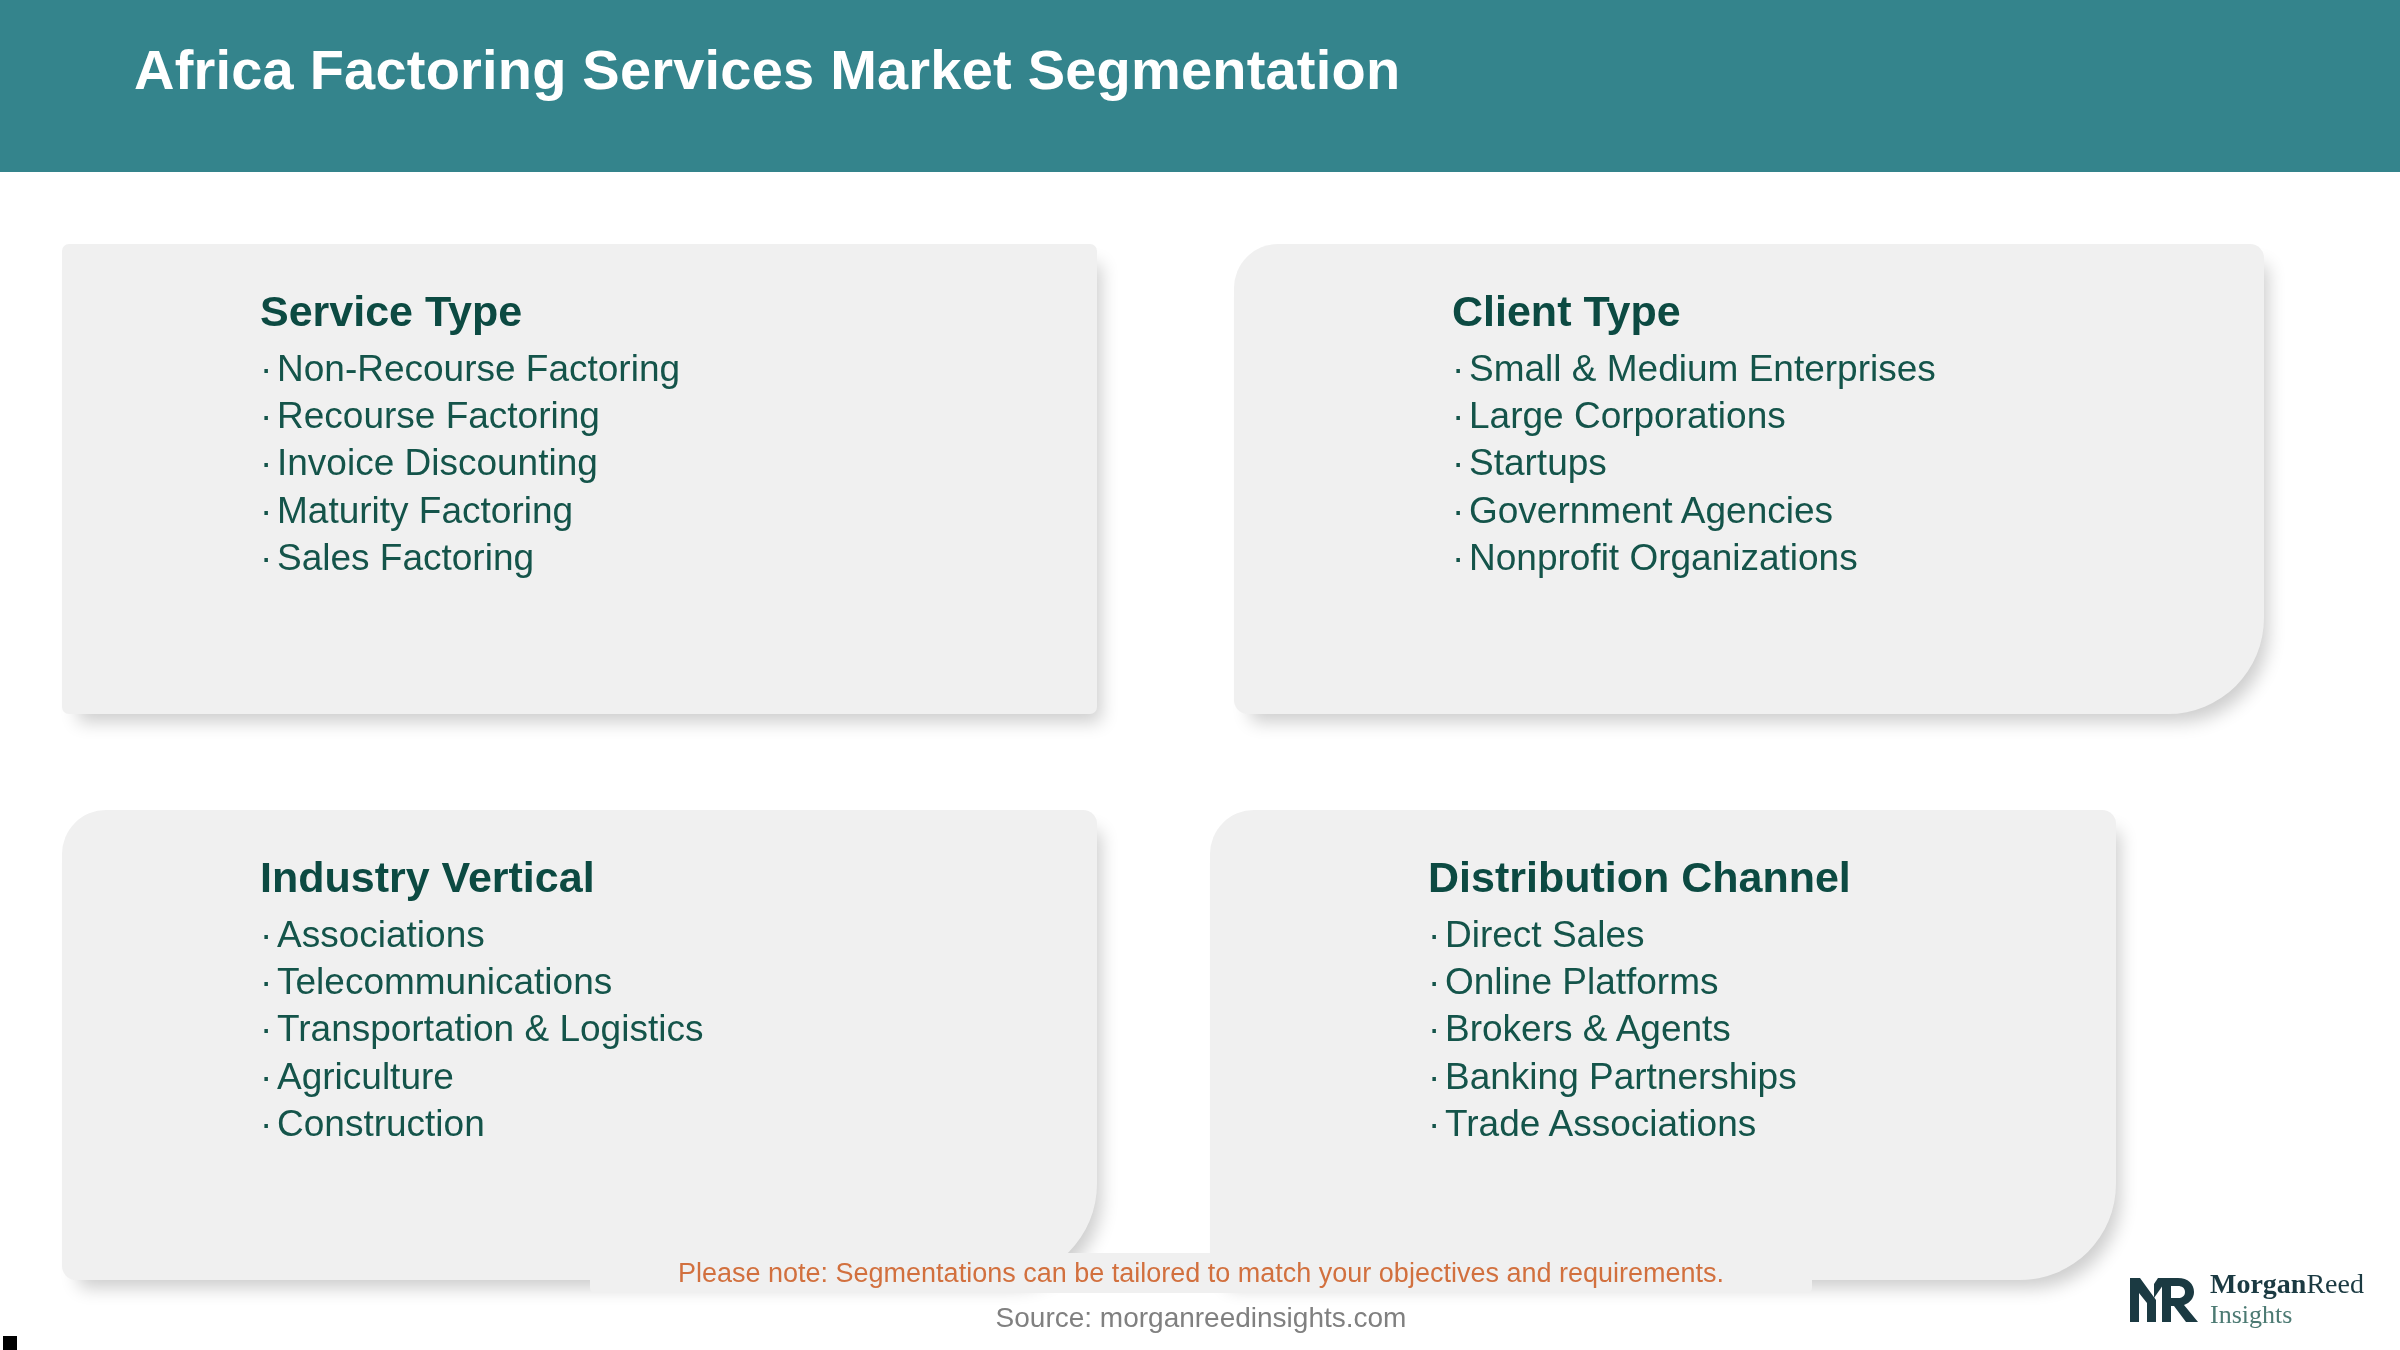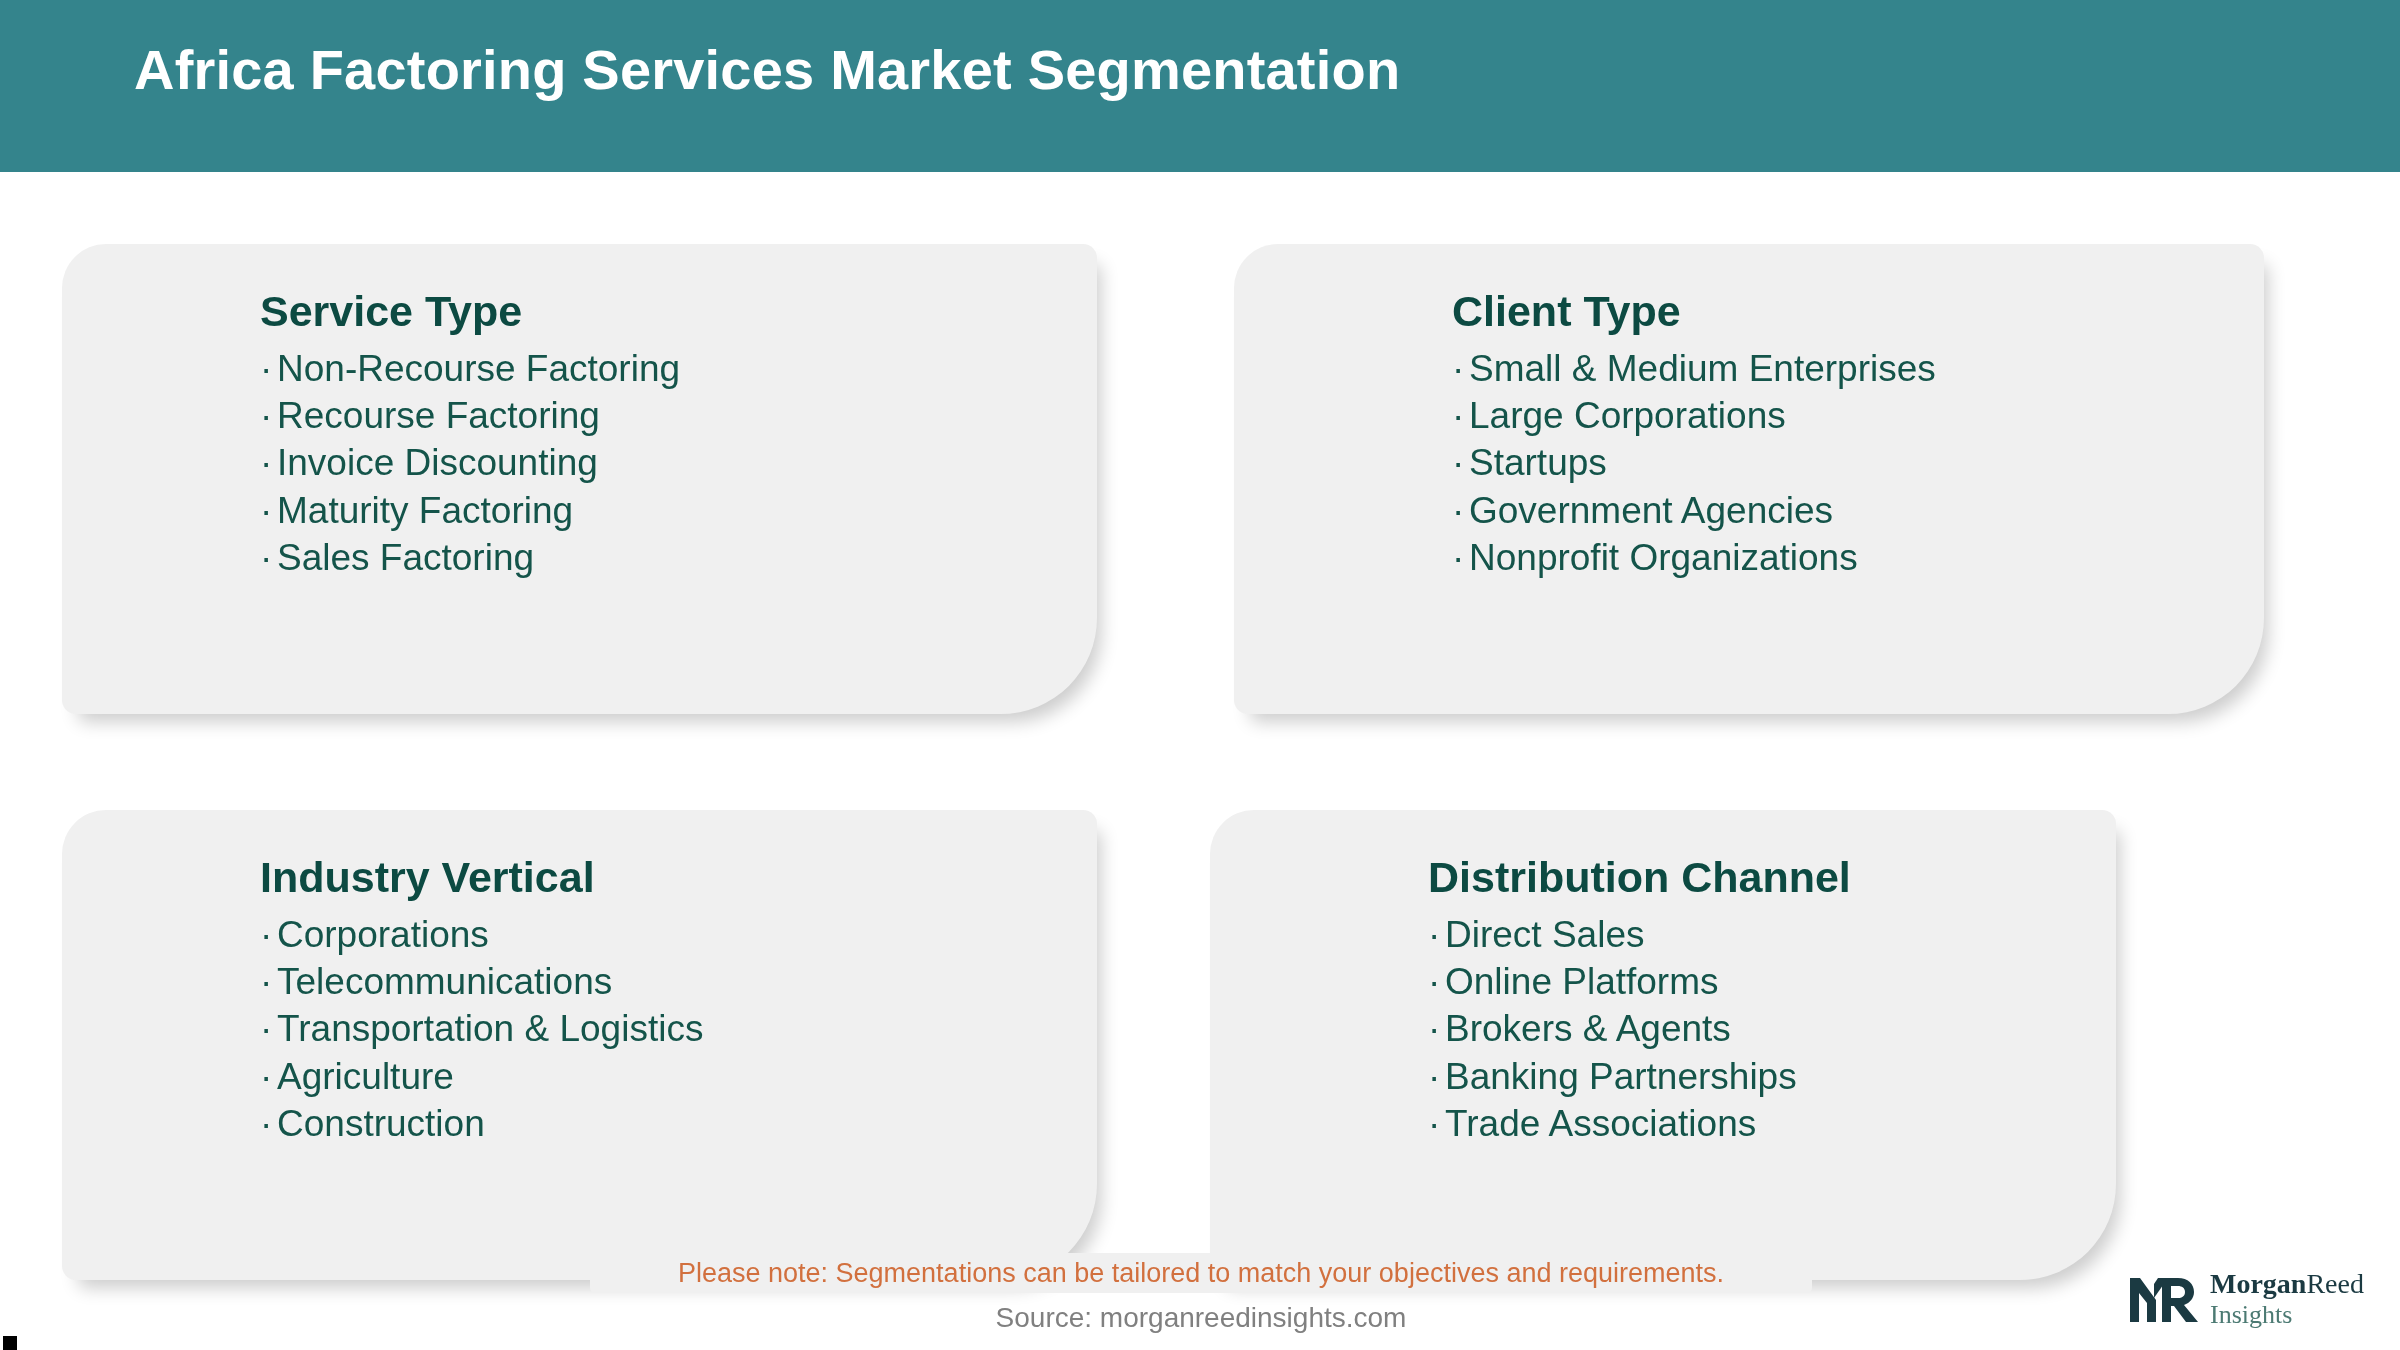--- a/index.html
+++ b/index.html
@@ -50,21 +50,21 @@
 
   .seg-card {
     position: absolute;
     background: #f0f0f0;
     border-radius: 44px 14px 96px 14px;
     box-shadow: 10px 14px 18px -6px rgba(0,0,0,0.20);
     box-sizing: border-box;
     overflow: hidden;
   }
   
-  .card-1 { left: 62px;   top: 72px;  width: 1035px; height: 470px; }
+  .card-1 { left: 62px;   top: 72px;  width: 1035px; height: 470px; border-radius: 7px; }
   
   .card-2 { left: 1234px; top: 72px;  width: 1030px; height: 470px; }
   
   .card-3 { left: 62px;   top: 638px; width: 1035px; height: 470px; }
   
   .card-4 { left: 1210px; top: 638px; width: 906px; height: 470px; }
 
   .card-body {
     position: absolute;
     top: 42px;
@@ -217,21 +217,21 @@
         <li><span class="bullet-dot">·</span><span>Government Agencies</span></li>
         <li><span class="bullet-dot">·</span><span>Nonprofit Organizations</span></li>
       </ul>
     </div>
   </div>
 
   <div class="seg-card card-3">
     <div class="card-body">
       <div class="card-title">Industry Vertical</div>
       <ul class="card-list">
-        <li><span class="bullet-dot">·</span><span>Corporations</span></li>
+        <li><span class="bullet-dot">·</span><span>Associations</span></li>
         <li><span class="bullet-dot">·</span><span>Telecommunications</span></li>
         <li><span class="bullet-dot">·</span><span>Transportation &amp; Logistics</span></li>
         <li><span class="bullet-dot">·</span><span>Agriculture</span></li>
         <li><span class="bullet-dot">·</span><span>Construction</span></li>
       </ul>
     </div>
   </div>
 
   <div class="seg-card card-4">
     <div class="card-body">

